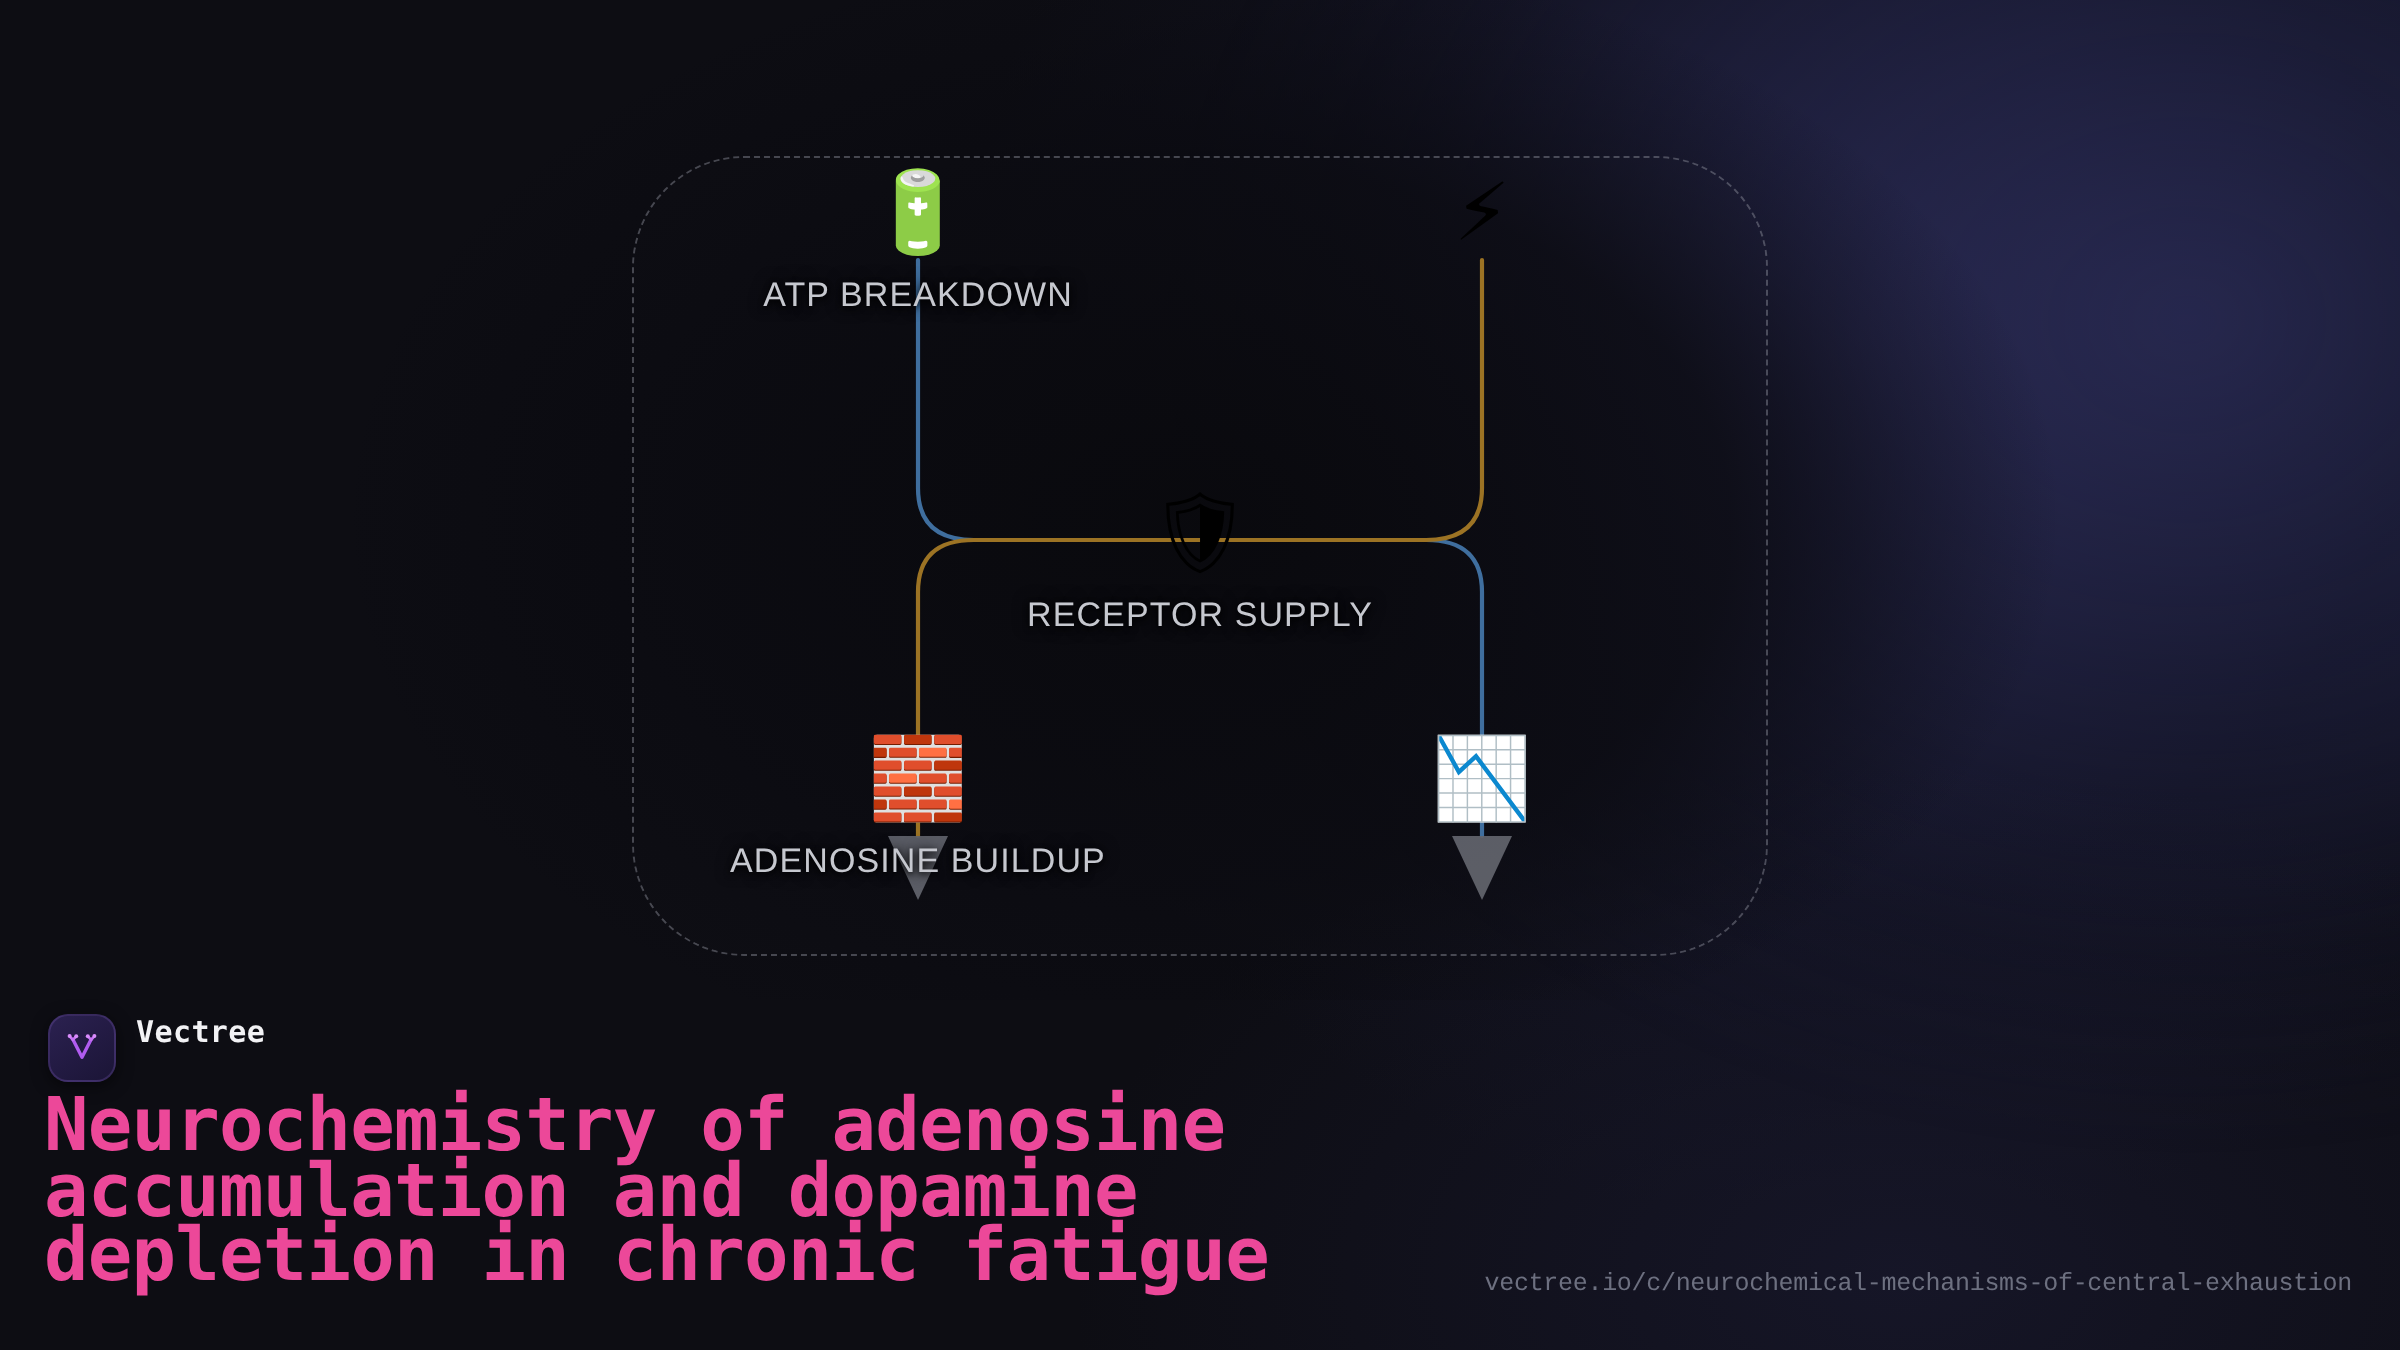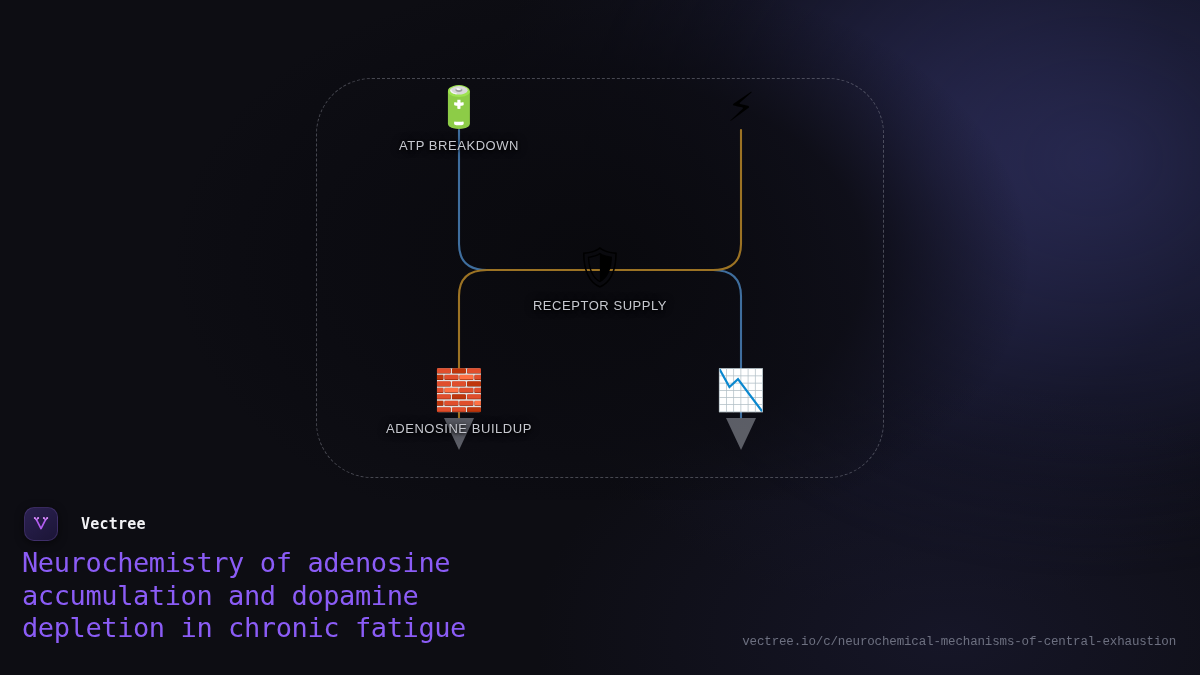--- a/index.html
+++ b/index.html
@@ -47,45 +47,45 @@
 
   
   .node{position:absolute;transform:translate(-50%,0);text-align:center;width:240px;}
   .node .glyph{
     font-size:40px;line-height:50px;height:50px;
     font-family:"DejaVu Sans", sans-serif;
     user-select:none;
   }
   .node .label{
     margin-top:6px;
-    font-size:13px;letter-spacing:.55px;
+    font-size:17px;letter-spacing:.55px;
     color:#c6c8cf;
     white-space:nowrap;
     text-shadow:0 1px 3px rgba(0,0,0,.95), 0 0 8px rgba(0,0,0,.9);
   }
 
   
   .footer{position:absolute;left:0;bottom:0;width:1200px;height:180px;}
-  .brand{position:absolute;left:24px;top:12px;display:flex;align-items:center;gap:23px;}
+  .brand{position:absolute;left:24px;top:12px;display:flex;align-items:flex-start;gap:10px;}
   .brand-badge{
     width:32px;height:32px;border-radius:10px;
     background:linear-gradient(145deg,#2b2150 0%,#221a42 55%,#1b1536 100%);
     border:1px solid rgba(150,110,220,.22);
     display:flex;align-items:center;justify-content:center;
     box-shadow:0 2px 8px rgba(0,0,0,.55);
   }
   .brand-name{
     font-family:"DejaVu Sans Mono", monospace;
     font-size:15px;font-weight:700;color:#f2f2f5;letter-spacing:.2px;
   }
   .title{
     position:absolute;left:22px;top:52px;width:640px;
     font-family:"DejaVu Sans Mono", monospace;
-    font-size:27px;line-height:32.5px;font-weight:400;
-    color:#8b5cf6;letter-spacing:-.4px;
+    font-size:37px;line-height:32.5px;font-weight:700;
+    color:#ec4899;letter-spacing:-.4px;
     white-space:pre-line;
   }
   .url{
     position:absolute;right:24px;bottom:26px;
     font-family:Liberation Mono, monospace;
     font-size:12.5px;color:#6d7080;letter-spacing:-.15px;
   }
 </style>
 </head>
 <body>

